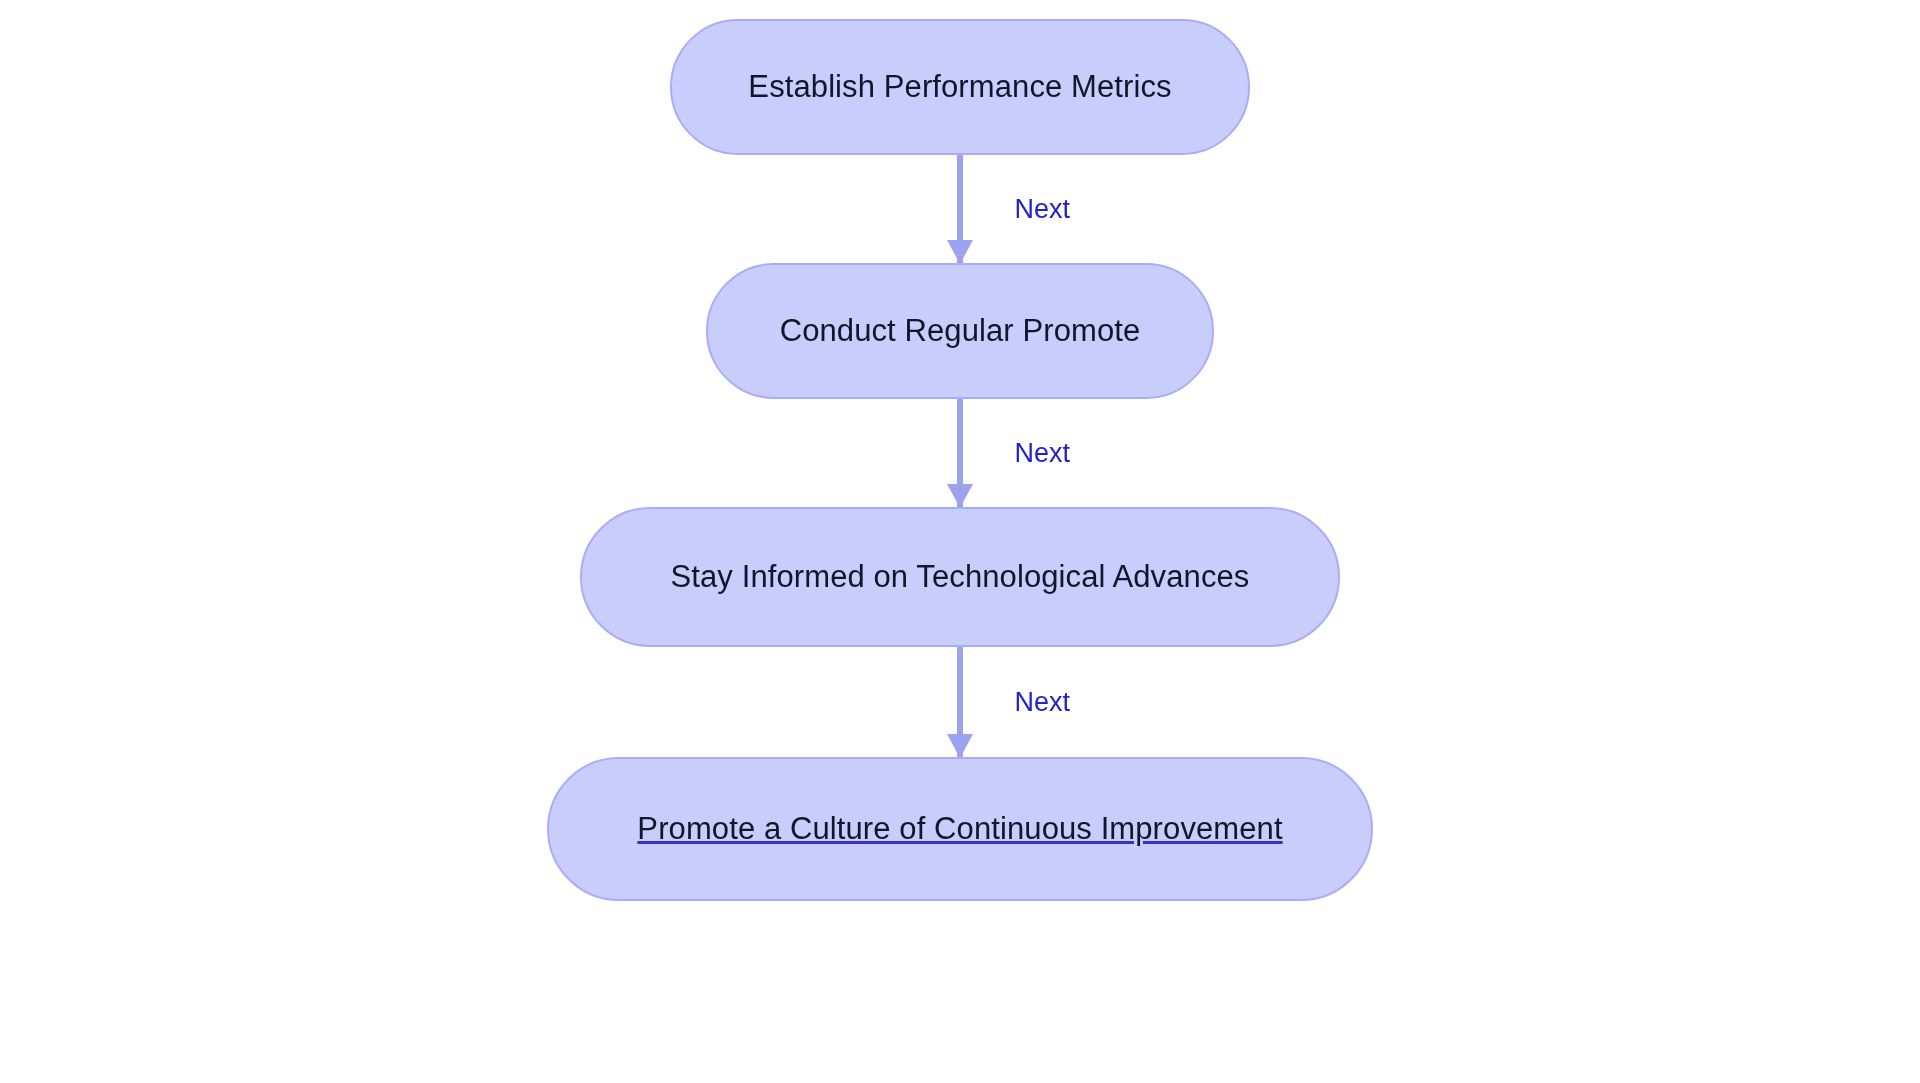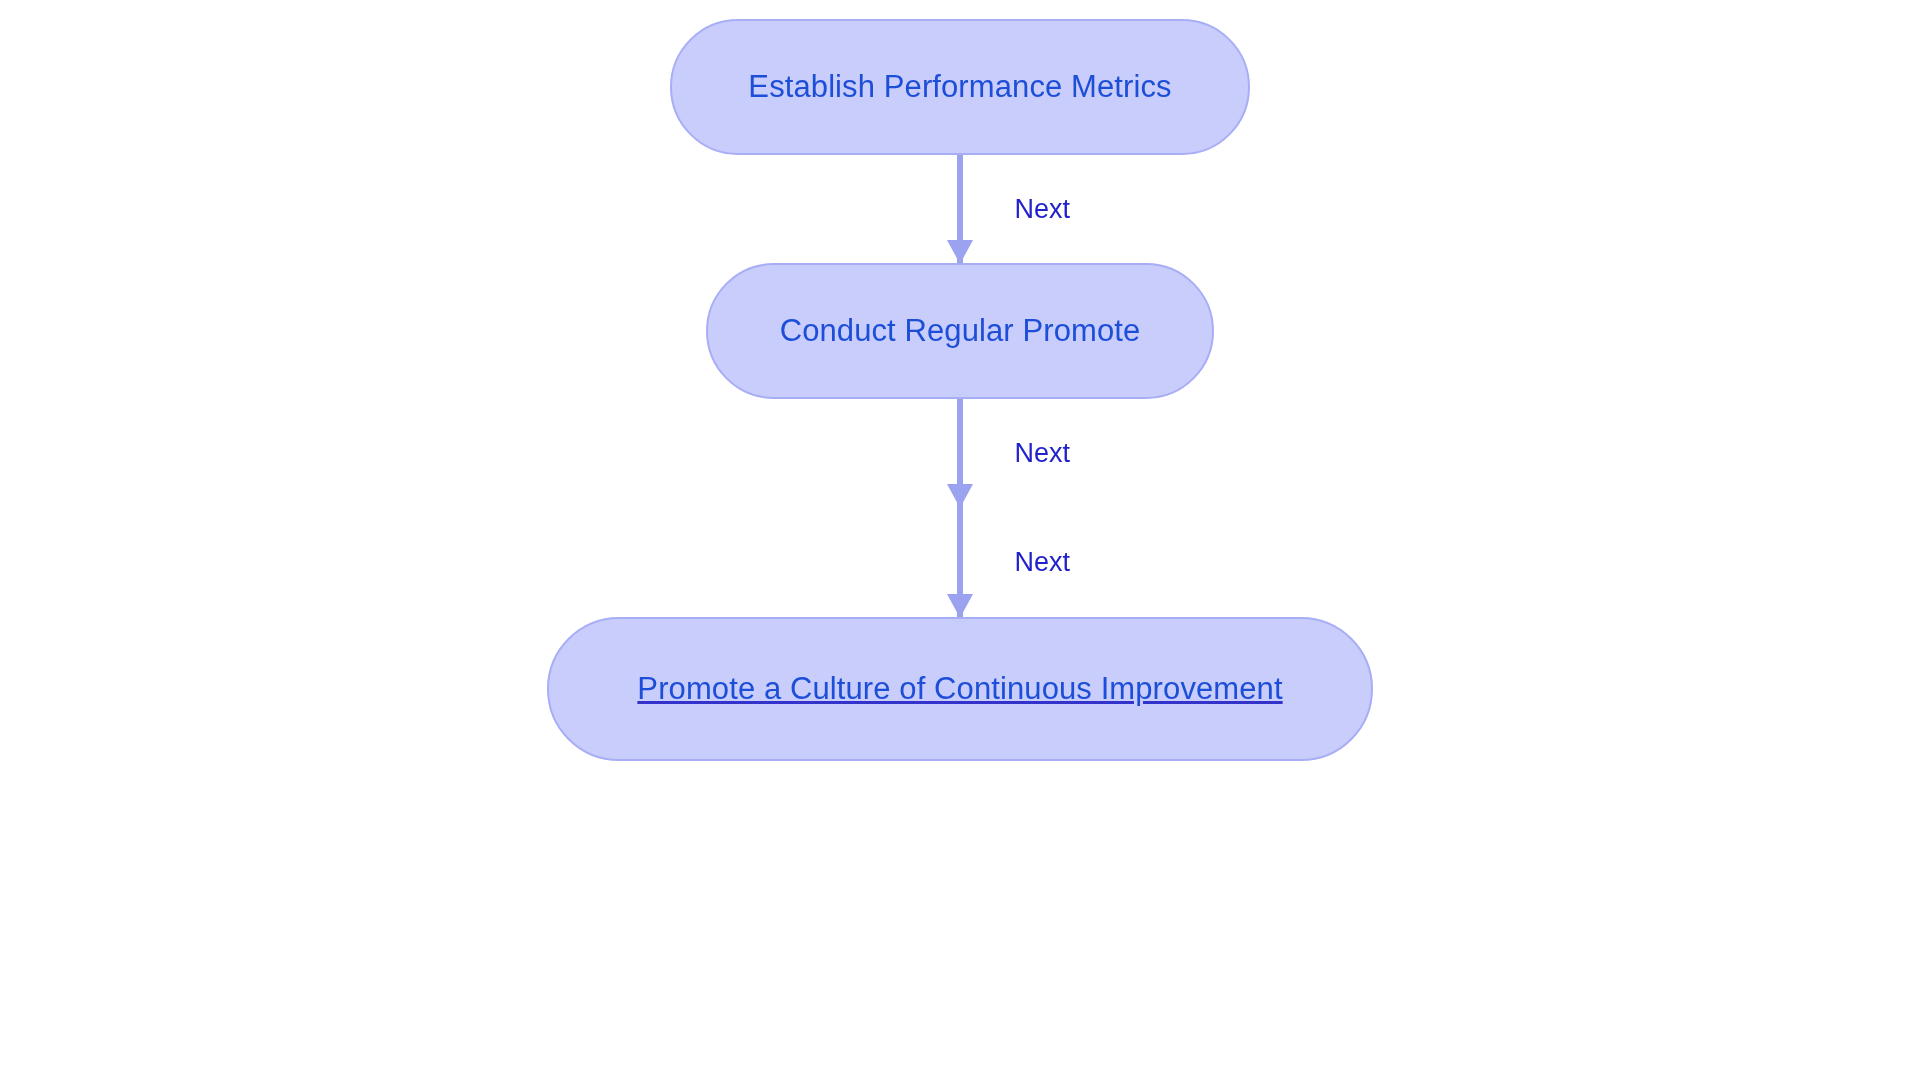--- a/index.html
+++ b/index.html
@@ -48,21 +48,21 @@
     font-weight: 400;
     letter-spacing: 0.1px;
     line-height: 1.1;
     white-space: nowrap;
     padding: 0 46px;
     user-select: none;
   }
 
   .node-label {
     display: block;
-    color: #1d4ed8;
+    color: #0f172a;
   }
 
   #node-0 { width: 580px; height: 136px; margin-top: 19px; }
   #node-1 { width: 508px; height: 136px; }
   #node-2 { width: 760px; height: 140px; }
   #node-3 { width: 826px; height: 144px; text-decoration: underline; }
 
   
   .connector {
     position: relative;
@@ -129,20 +129,23 @@
     <div class="node" id="node-1">
       <span class="node-label">Conduct Regular Promote</span>
     </div>
 
     <div class="connector" id="connector-1">
       <span class="connector-line"></span>
       <span class="connector-arrowhead"></span>
       <span class="connector-label">Next</span>
     </div>
 
+    <div class="node" id="node-2">
+      <span class="node-label">Stay Informed on Technological Advances</span>
+    </div>
 
     <div class="connector" id="connector-2">
       <span class="connector-line"></span>
       <span class="connector-arrowhead"></span>
       <span class="connector-label">Next</span>
     </div>
 
     <div class="node" id="node-3">
       <span class="node-label">Promote a Culture of Continuous Improvement</span>
     </div>

